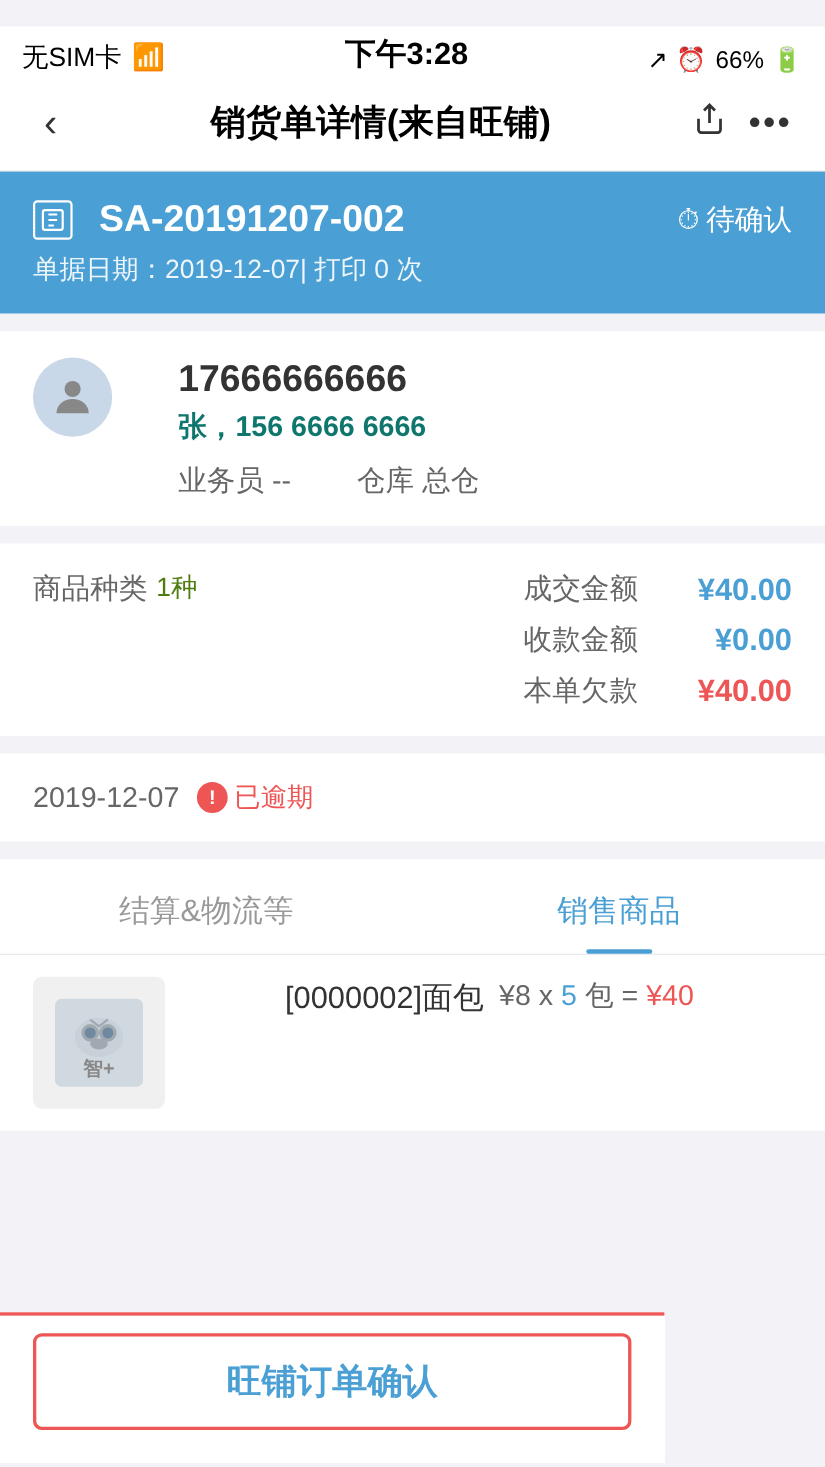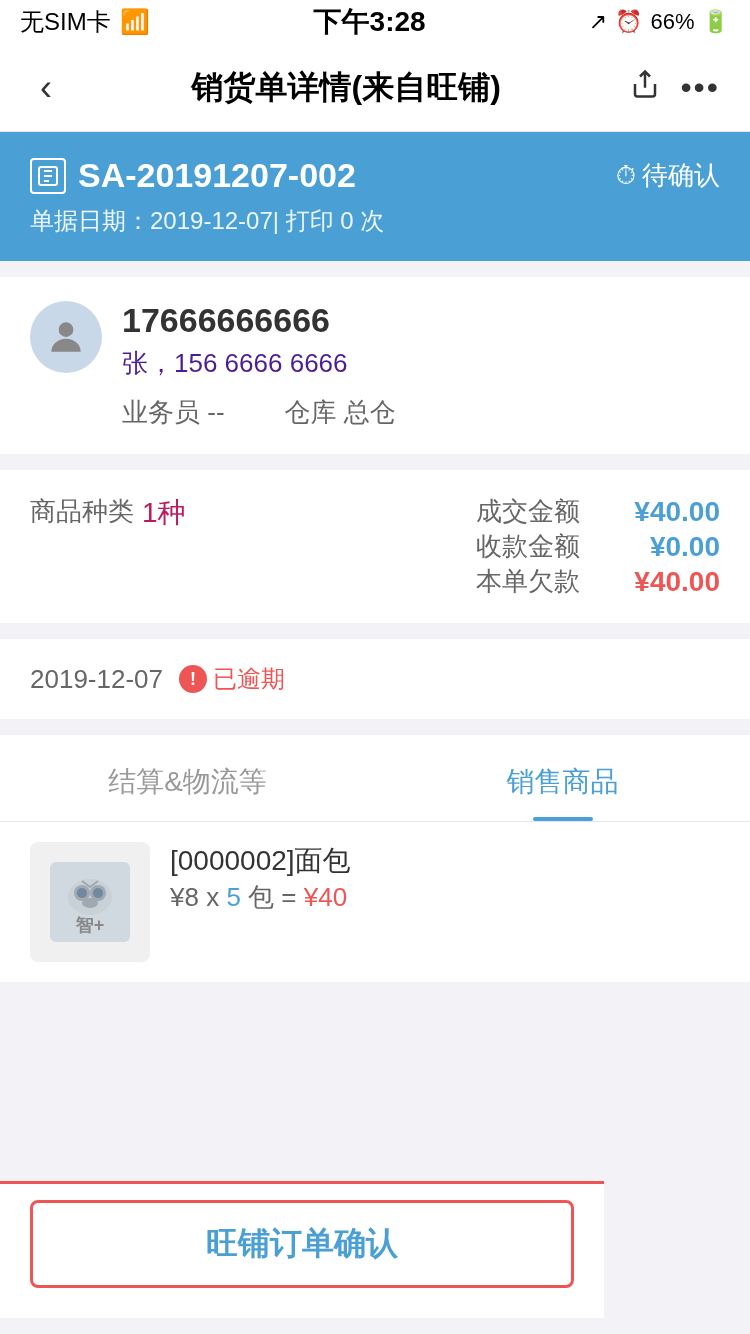--- a/index.html
+++ b/index.html
@@ -12,25 +12,26 @@
       font-size: 28px;
       color: #333;
     }
 
     
     .status-bar {
       width: 100%;
       height: 44px;
       background: #fff;
       display: flex;
-      align-items: center;
+      align-items: flex-end;
       justify-content: space-between;
       padding: 0 20px;
       font-size: 24px;
       color: #000;
+      margin-top: 24px;
     }
     .status-left { display: flex; align-items: center; gap: 10px; }
     .status-center { font-weight: 600; font-size: 28px; }
     .status-right { display: flex; align-items: center; gap: 8px; font-size: 22px; }
 
     
     .nav-bar {
       width: 100%;
       height: 88px;
       background: #fff;
@@ -71,21 +72,21 @@
       display: flex;
       align-items: center;
       justify-content: space-between;
     }
     .order-id {
       font-size: 34px;
       font-weight: 700;
       color: #fff;
       display: flex;
       align-items: center;
-      gap: 12px;
+      gap: 24px;
     }
     .order-id-icon {
       width: 36px;
       height: 36px;
       border: 2px solid #fff;
       border-radius: 4px;
       display: flex;
       align-items: center;
       justify-content: center;
       font-size: 20px;
@@ -126,30 +127,32 @@
       justify-content: center;
       flex-shrink: 0;
     }
     .customer-avatar svg {
       width: 44px;
       height: 44px;
       fill: #888;
     }
     .customer-info {
       flex: 1;
+      margin-left: 40px;
     }
     .customer-phone {
       font-size: 34px;
       font-weight: 600;
       color: #333;
     }
     .customer-name {
       font-size: 26px;
-      color: #4c1d95;
+      color: #0f766e;
       margin-top: 6px;
+      font-weight: bold;
     }
     .customer-meta {
       display: flex;
       gap: 60px;
       margin-top: 14px;
       font-size: 26px;
       color: #666;
     }
 
     
@@ -164,29 +167,29 @@
     .summary-left {
       display: flex;
       flex-direction: row;
       gap: 8px;
     }
     .summary-item-label {
       font-size: 26px;
       color: #666;
     }
     .summary-item-value {
-      font-size: 28px;
-      color: #be185d;
+      font-size: 24px;
+      color: #4d7c0f;
       font-weight: 500;
     }
     .summary-right {
       display: flex;
       flex-direction: column;
       align-items: flex-end;
-      gap: 0;
+      gap: 11px;
     }
     .summary-row {
       display: flex;
       gap: 20px;
       align-items: center;
     }
     .summary-row-label {
       font-size: 26px;
       color: #666;
     }
@@ -293,21 +296,22 @@
       align-items: center;
       justify-content: center;
       font-size: 28px;
       color: #aaa;
       flex-direction: column;
       gap: 4px;
     }
     .product-details {
       flex: 1;
       display: flex;
-      flex-direction: column;
+      flex-direction: row;
+      gap: 14px;
       justify-content: center;
     }
     .product-name {
       font-size: 28px;
       color: #333;
       font-weight: 500;
     }
     .product-price {
       font-size: 26px;
       color: #666;
@@ -317,21 +321,21 @@
 
     
     .bottom-spacer {
       height: 140px;
       background: #f2f2f7;
     }
 
     
     .bottom-bar {
       position: fixed;
-      bottom: 16px;
+      bottom: 4px;
       left: 0;
       width: 604px;
       background: #fff;
       padding: 16px 30px 30px;
       border-top: 3px solid #e55;
     }
     .confirm-btn {
       width: 100%;
       height: 88px;
       background: #fff;

